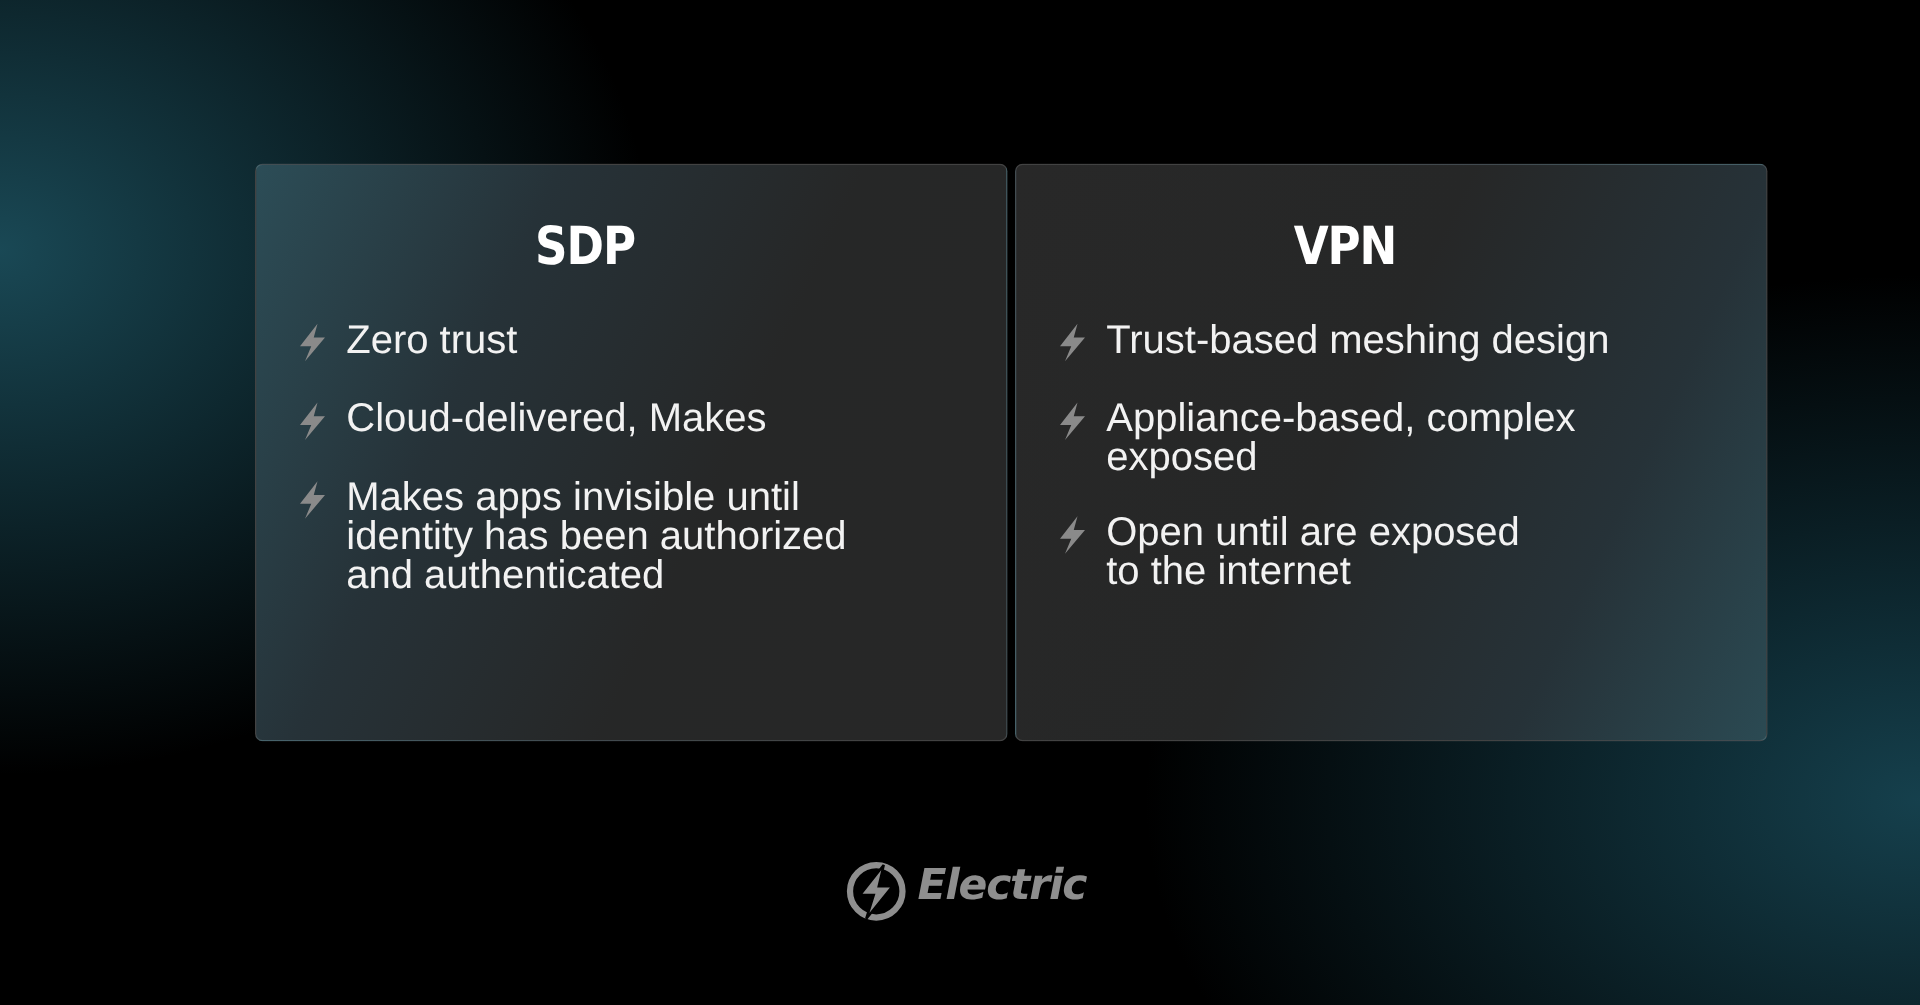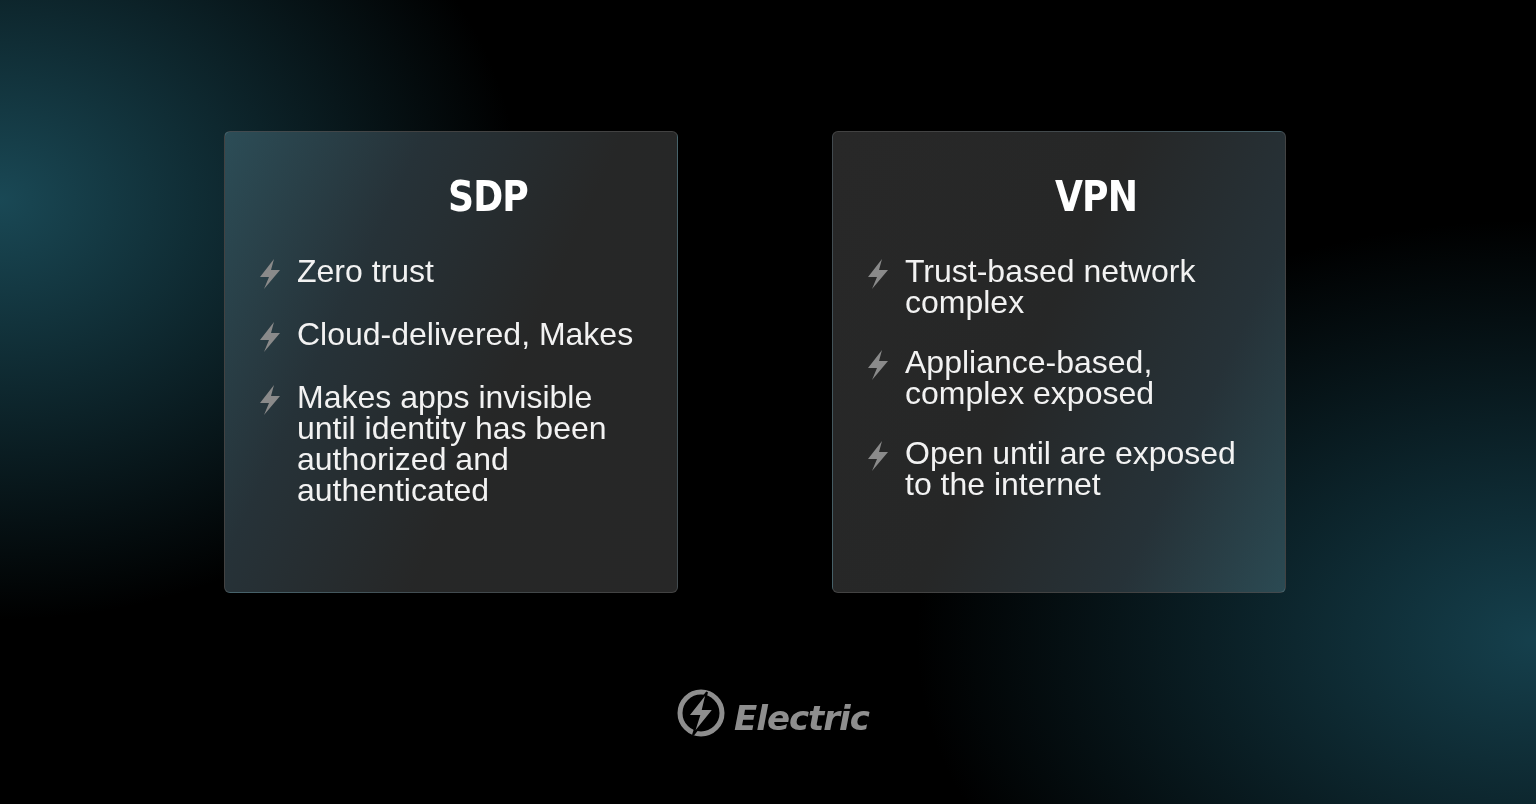--- a/index.html
+++ b/index.html
@@ -9,46 +9,45 @@
     font-family:"Liberation Sans", sans-serif;
   }
   .bg{
     position:absolute;inset:0;
     background:
       radial-gradient(ellipse 520px 420px at 0px 200px, rgba(30,85,100,0.85), rgba(0,0,0,0) 100%),
       radial-gradient(ellipse 620px 420px at 1536px 640px, rgba(25,75,90,0.85), rgba(0,0,0,0) 100%),
       #000;
   }
   .card{
-    position:absolute;top:131px;width:454px;height:462px;
+    position:absolute;top:131px;width:602px;height:462px;
     border-radius:6px;
     border:1px solid rgba(255,255,255,0.13);
     box-sizing:border-box;
-    margin-left:20px;
   }
   .card.left{left:204px;
     background:linear-gradient(115deg,#2c4d57 0%,#263238 30%,#262727 60%,#272727 100%);}
   .card.right{left:812px;
     background:linear-gradient(115deg,#282828 0%,#262727 45%,#263238 75%,#2b4a53 100%);}
   .card-title{
     position:absolute;top:166px;width:526px;text-align:center;
     top:40px;left:0;
     font-family:"DejaVu Sans", sans-serif;font-weight:bold;
     font-size:42px;color:#ffffff;letter-spacing:-1px;
     transform:scaleX(0.86);
   }
   .items{position:absolute;left:32px;top:124px;right:20px;}
   .item{display:flex;align-items:flex-start;margin-bottom:29px;}
   .bolt{width:26px;height:32px;margin-right:14px;margin-top:2px;flex:none;}
   .item-text{
     font-family:"Liberation Sans", sans-serif;
     font-size:32px;line-height:31px;color:#f2f2f2;
   }
   .logo{
-    position:absolute;left:676px;top:688px;display:flex;align-items:flex-end;
+    position:absolute;left:676px;top:688px;display:flex;align-items:flex-start;
   }
   .logo-text{
     font-family:"DejaVu Sans", sans-serif;font-weight:bold;font-style:italic;
     font-size:34px;color:#8e8e8e;margin-left:8px;letter-spacing:-1px;
   }
 </style>
 </head>
 <body>
 
 <div class="bg"></div>
@@ -77,21 +76,21 @@
   </div>
 </div>
 
 <div class="card right">
   <div class="card-title">VPN</div>
   <div class="items">
     <div class="item">
       <svg class="bolt" viewBox="0 0 26 32">
           <path d="M17 1 L3 19 L12 19 L7 31 L23 12 L14 12 Z" fill="#8a8a8a"></path>
         </svg>
-      <span class="item-text" style="width:420px">Trust-based network complex</span>
+      <span class="item-text" style="width:420px">Trust-based meshing design</span>
     </div>
     <div class="item">
       <svg class="bolt" viewBox="0 0 26 32">
           <path d="M17 1 L3 19 L12 19 L7 31 L23 12 L14 12 Z" fill="#8a8a8a"></path>
         </svg>
       <span class="item-text" style="width:440px">Appliance-based, complex exposed</span>
     </div>
     <div class="item">
       <svg class="bolt" viewBox="0 0 26 32">
           <path d="M17 1 L3 19 L12 19 L7 31 L23 12 L14 12 Z" fill="#8a8a8a"></path>

